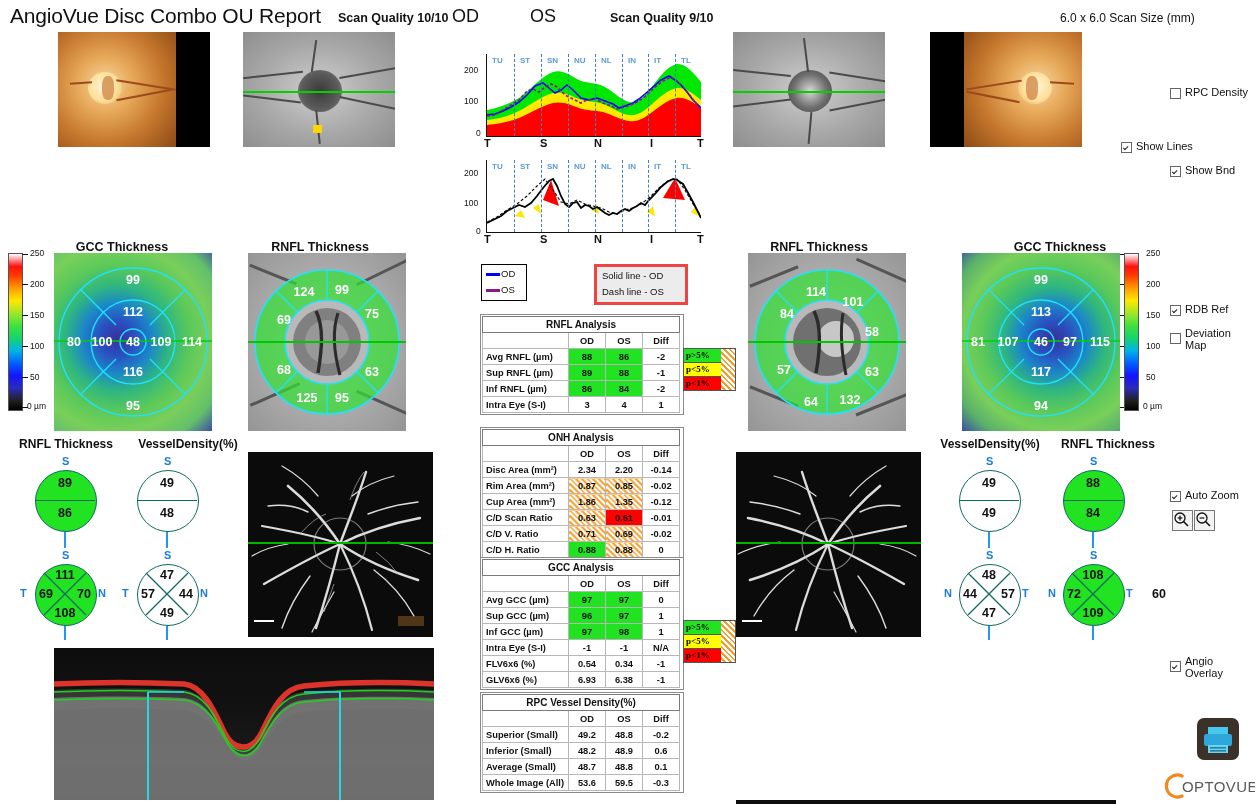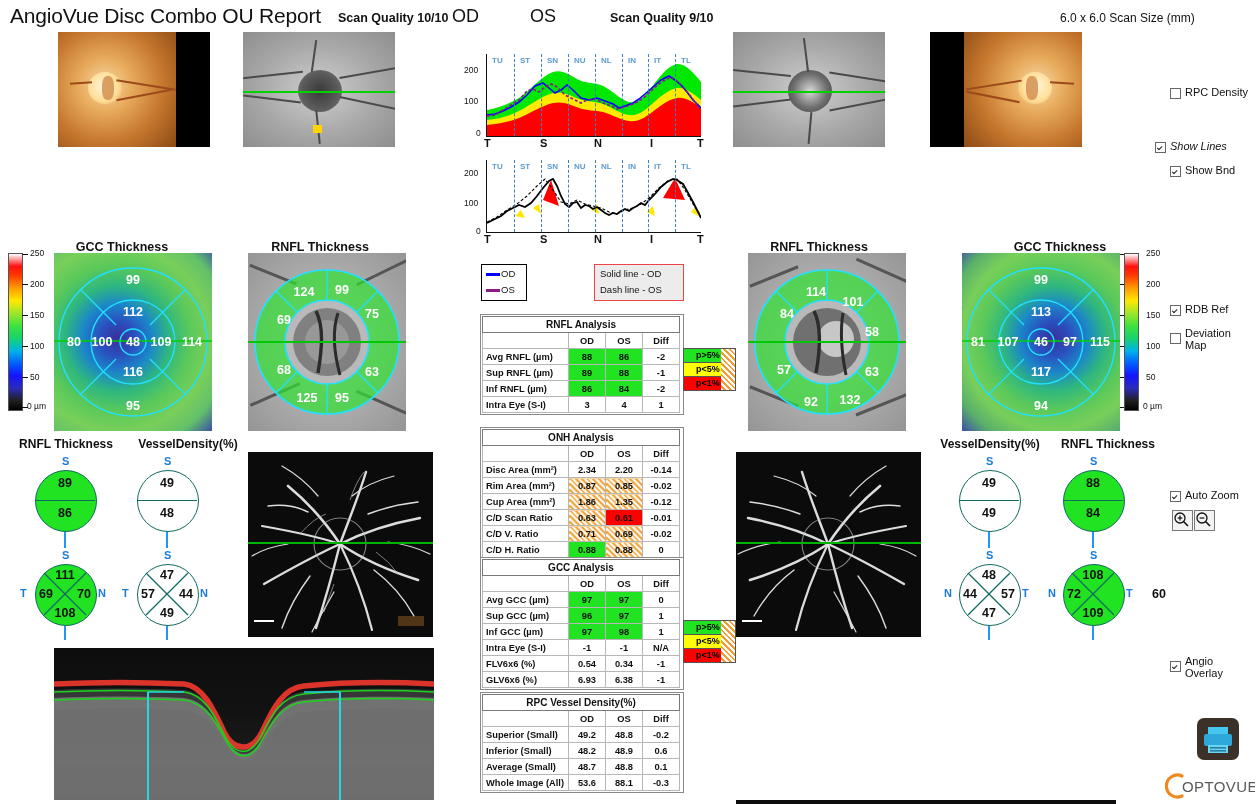--- a/index.html
+++ b/index.html
@@ -26,37 +26,37 @@
     border:1px solid #555;}
   .cbar-lbl{font-size:8.5px;color:#111;}
   .cbar-tick{background:#111;height:1px;}
   
   .axis-lbl{font-size:8.5px;color:#111;}
   .sect-lbl{font-size:8px;color:#5b9bd5;font-weight:bold;}
   .tsnit-letter{font-size:11px;font-weight:bold;color:#111;}
   .vdash{border-left:1px dashed #3f7fbf;}
   
   .legbox{border:1px solid #000;background:#fff;}
-  .legbox2{border:1px solid #ef4444;background:#ececec;}
+  .legbox2{border:3px solid #ef4444;background:#ececec;}
   .leg-txt{font-size:9.5px;color:#111;}
   
   table.an{border-collapse:collapse;background:#fff;font-size:9.3px;color:#111;}
   table.an td,table.an th{border:1px solid #b7b7b7;padding:1px 3px;height:13px;font-weight:bold;}
   table.an .ttl{text-align:center;font-size:10px;border:1px solid #7a7a7a;}
   table.an .hdr{text-align:center;}
   table.an .rlbl{text-align:left;white-space:nowrap;}
   table.an .val{text-align:center;width:30px;}
   .g{background:#21e321;}
   .y{background:#ffff00;}
   .r{background:#ff0000;}
   .h{background:repeating-linear-gradient(45deg,#fff,#fff 2px,#f0a030 2px,#f0a030 4px);}
   .tblwrap{border:1px solid #8a8a8a;background:#fff;padding:1px;}
   
   .keybox{border:1px solid #555;font-size:9px;font-weight:bold;}
-  .keybox div{height:13px;line-height:13px;padding-left:12px;border-bottom:1px solid #555;}
+  .keybox div{height:13px;line-height:13px;padding-left:2px;border-bottom:1px solid #555;font-family:Liberation Serif, serif;}
   .keybox div:last-child{border-bottom:none;}
   
   .qt{font-size:12px;font-weight:bold;color:#111;text-align:center;}
   .circ{border:1.5px solid #106b60;border-radius:50%;position:absolute;}
   .circ.green{background:#21e321;}
   .circ.white{background:#fff;}
   .cnum{position:absolute;font-size:12.5px;font-weight:bold;color:#111;text-align:center;}
   .dirlbl{position:absolute;font-size:11px;font-weight:bold;color:#1a7dd8;}
   .stem{position:absolute;background:#2196f3;width:2px;}
   .sep{position:absolute;background:#106b60;}
@@ -355,21 +355,21 @@
     <circle cx="88" cy="86" r="18" fill="#d6d6d6" opacity="0.85"></circle>
     <path d="M66,58 C74,74 72,98 68,120" stroke="#2b2b2b" stroke-width="3.4" fill="none"></path>
     <path d="M95,60 C92,78 94,102 98,122" stroke="#2b2b2b" stroke-width="3" fill="none"></path>
   </svg>
   <div class="abs" style="left:0;top:88px;width:158px;height:1.5px;background:#00c800;"></div>
   <div class="abs cnum" style="left:50px;top:32px;width:36px;color:#fff;">114</div>
   <div class="abs cnum" style="left:88px;top:42px;width:34px;color:#fff;">101</div>
   <div class="abs cnum" style="left:110px;top:72px;width:28px;color:#fff;">58</div>
   <div class="abs cnum" style="left:110px;top:112px;width:28px;color:#fff;">63</div>
   <div class="abs cnum" style="left:84px;top:140px;width:36px;color:#fff;">132</div>
-  <div class="abs cnum" style="left:48px;top:142px;width:30px;color:#fff;">92</div>
+  <div class="abs cnum" style="left:48px;top:142px;width:30px;color:#fff;">64</div>
   <div class="abs cnum" style="left:22px;top:110px;width:28px;color:#fff;">57</div>
   <div class="abs cnum" style="left:24px;top:54px;width:30px;color:#fff;">84</div>
 </div>
 
 <div class="abs" style="left:962px;top:253px;width:158px;height:178px;overflow:hidden;
      background:radial-gradient(circle at 58% 48%, #3a2f9c 0%, #2a4fbf 13%, #1b86c9 26%, #2fb77f 40%, #5ac95a 55%, #79cf5a 70%, #5ab06a 85%, #3c4fa8 100%);">
   <svg width="158" height="178" style="position:absolute;left:0;top:0;">
     <circle cx="79" cy="89" r="74" fill="none" stroke="#22e0ff" stroke-width="1.4"></circle>
     <circle cx="79" cy="89" r="42" fill="none" stroke="#22e0ff" stroke-width="1.4"></circle>
     <circle cx="79" cy="89" r="13" fill="none" stroke="#22e0ff" stroke-width="1.4"></circle>
@@ -574,21 +574,21 @@
     </tr>
     <tr>
       <td class="rlbl">Average (Small)</td>
       <td class="val">48.7</td>
       <td class="val">48.8</td>
       <td class="val">0.1</td>
     </tr>
     <tr>
       <td class="rlbl">Whole Image (All)</td>
       <td class="val">53.6</td>
-      <td class="val">88.1</td>
+      <td class="val">59.5</td>
       <td class="val">-0.3</td>
     </tr>
   </tbody>
     </table>
 </div>
 
 <div class="abs qt" style="left:6px;top:437px;width:120px;">RNFL Thickness</div>
 <div class="abs qt" style="left:128px;top:437px;width:120px;">VesselDensity(%)</div>
 
 <div class="abs dirlbl" style="left:62px;top:455px;">S</div>
@@ -769,21 +769,21 @@
     <line x1="94" y1="46" x2="94" y2="152" stroke="#24d6e6" stroke-width="2"></line>
     <line x1="290" y1="46" x2="290" y2="152" stroke="#24d6e6" stroke-width="2"></line>
     <line x1="94" y1="46" x2="130" y2="46" stroke="#24d6e6" stroke-width="1.6"></line>
     <line x1="252" y1="46" x2="290" y2="46" stroke="#24d6e6" stroke-width="1.6"></line>
   </svg>
 </div>
 
 <div class="ck" style="left:1170px;top:86px;">
   <span class="ckbox"></span><span>RPC Density</span>
 </div>
-<div class="ck" style="left:1155px;top:140px;font-style:italic;">
+<div class="ck" style="left:1121px;top:140px;">
   <span class="ckbox on"></span><span>Show Lines</span>
 </div>
 <div class="ck" style="left:1170px;top:164px;">
   <span class="ckbox on"></span><span>Show Bnd</span>
 </div>
 <div class="ck" style="left:1170px;top:303px;">
   <span class="ckbox on"></span><span>RDB Ref</span>
 </div>
 <div class="ck" style="left:1170px;top:327px;">
   <span class="ckbox" style="vertical-align:top;margin-top:6px;"></span><span style="display:inline-block;vertical-align:top;line-height:12px;"><span>Deviation</span><br><span>Map</span></span>

